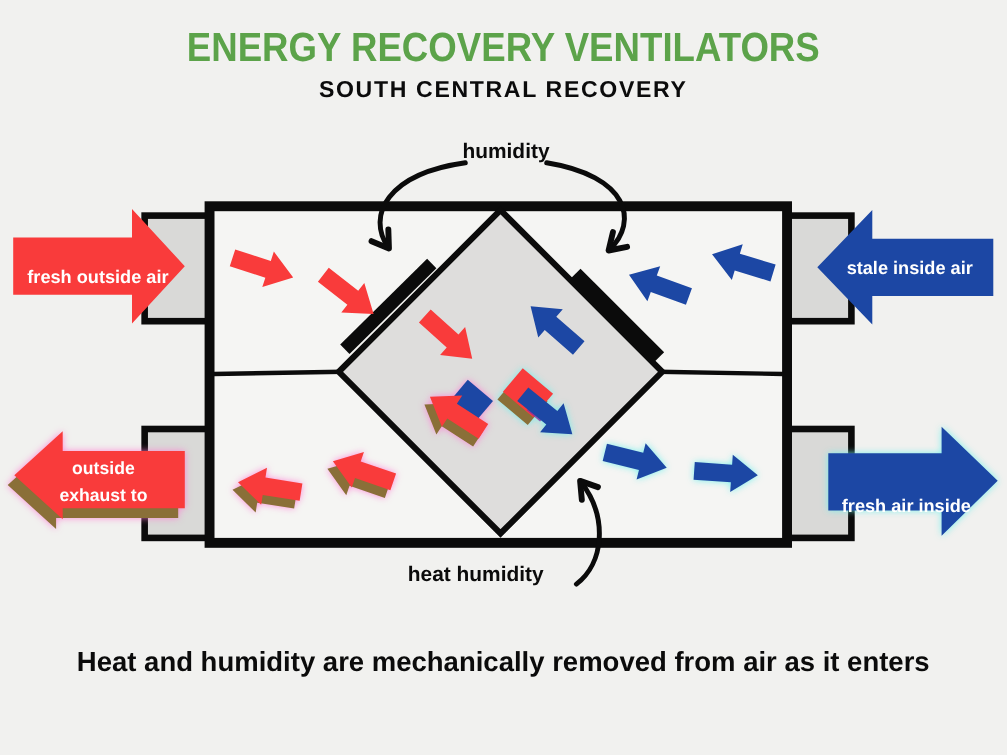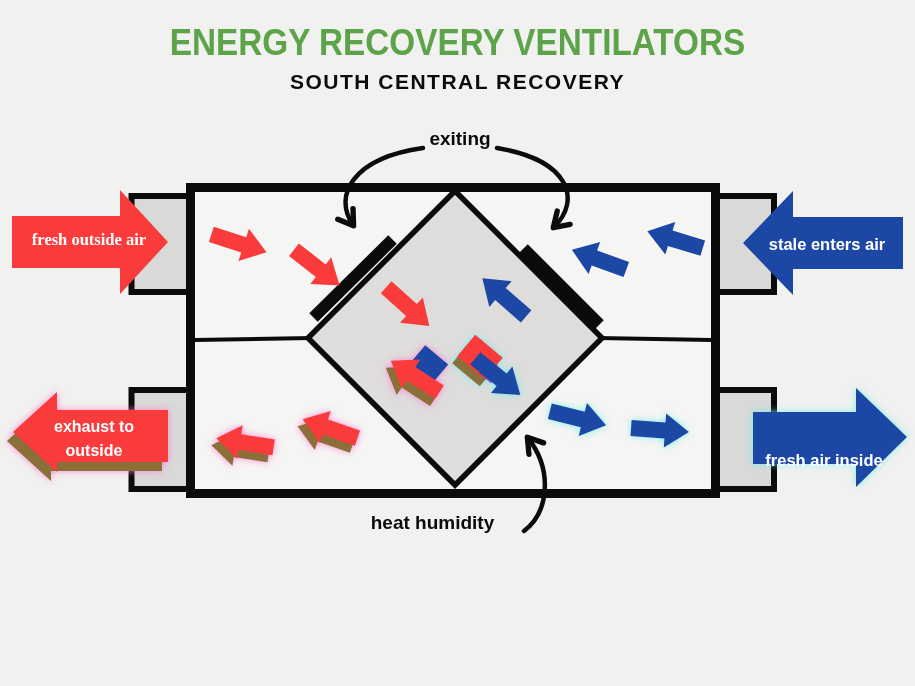--- a/index.html
+++ b/index.html
@@ -117,25 +117,26 @@
   </g>
 
   <path class="arc" d="M 423 148 C 352 158, 333 196, 353 225" marker-end="url(#mA)"></path>
   <path class="arc" d="M 497 148 C 571 160, 581 201, 554 227" marker-end="url(#mA)"></path>
   <path class="arc" d="M 524 531 C 549 512, 553 470, 528 438" marker-end="url(#mA)"></path>
 </svg>
 
 <div class="abs ctr title">ENERGY RECOVERY VENTILATORS</div>
 <div class="abs ctr subtitle">SOUTH CENTRAL RECOVERY</div>
 
-<div class="abs ctr diagram-label" style="left:380px;top:128px;width:160px;">exiting</div>
+<div class="abs ctr diagram-label" style="left:380px;top:128px;width:160px;">humidity</div>
 <div class="abs ctr diagram-label" style="left:340px;top:512px;width:185px;">heat humidity</div>
 
-<div class="abs ctr arrow-label" style="left:15px;top:228px;width:148px;font-family:Liberation Serif, serif;">fresh outside air</div>
-<div class="abs ctr arrow-label" style="left:752px;top:232px;width:150px;">stale enters air</div>
+<div class="abs ctr arrow-label" style="left:15px;top:240px;width:148px;">fresh outside air</div>
+<div class="abs ctr arrow-label" style="left:752px;top:232px;width:150px;">stale inside air</div>
 <div class="abs ctr arrow-label" style="left:33px;top:415px;width:122px;font-size:16px;">
+  <span style="display:block;">outside</span>
   <span style="display:block;">exhaust to</span>
-  <span style="display:block;">outside</span>
 </div>
 <div class="abs ctr arrow-label" style="left:748px;top:426px;width:152px;margin-top:22px;">fresh air inside</div>
 
 <div class="abs ctr caption">
+  <span style="display:block;">Heat and humidity are mechanically removed from air as it enters</span>
 </div>
 
 </body></html>

